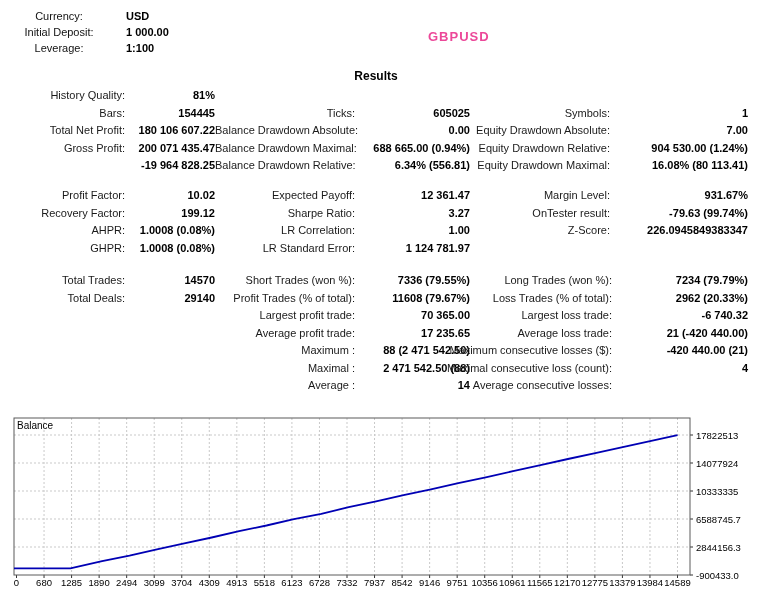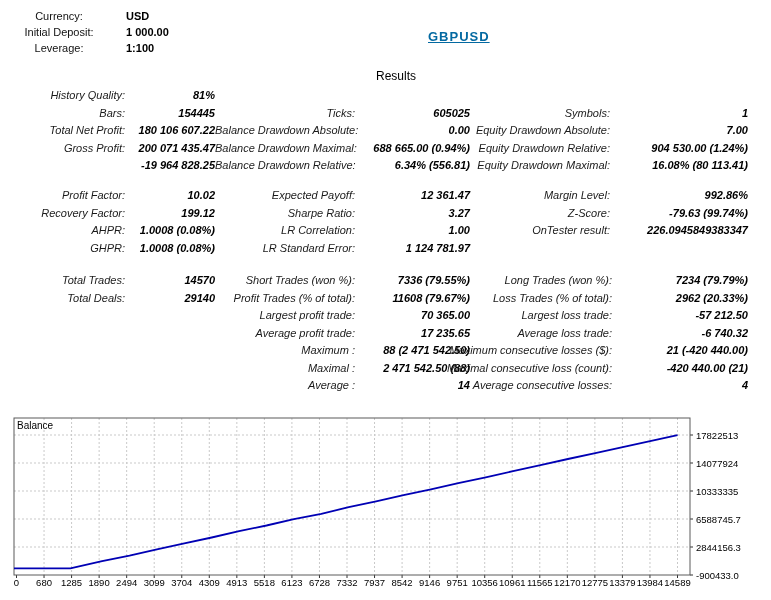--- a/index.html
+++ b/index.html
@@ -2,22 +2,22 @@
 <html><head>
 <meta charset="utf-8">
 <style>
   html,body{margin:0;padding:0;background:#fff;}
   #page{position:relative;width:771px;height:600px;background:#ffffff;
         font-family:"Liberation Sans","DejaVu Sans",sans-serif;font-size:11px;color:#000;overflow:hidden;}
   .hdr-row{position:absolute;left:0;height:16px;line-height:16px;white-space:nowrap;}
   .hdr-label{position:absolute;left:0;width:118px;text-align:center;color:#111;}
   .hdr-value{position:absolute;left:126px;font-weight:bold;color:#000;}
   #symbol{position:absolute;left:428px;top:29px;font-weight:bold;font-size:13px;letter-spacing:1px;}
-  #results-title{position:absolute;left:336px;top:69px;width:80px;text-align:right;font-weight:normal;font-size:12px;color:#000;}
-  .stat-col{position:absolute;white-space:nowrap;font-style:italic;}
+  #results-title{position:absolute;left:336px;top:69px;width:80px;text-align:center;font-weight:bold;font-size:12px;color:#000;}
+  .stat-col{position:absolute;white-space:nowrap;}
   .cell{height:17.5px;line-height:17.5px;text-align:right;white-space:nowrap;}
   .lab{color:#1a1a1a;font-weight:normal;}
   .val{color:#000;font-weight:bold;text-align:right;}
   #chart-wrap{position:absolute;left:0;top:408px;width:771px;height:192px;}
   svg text{font-family:"Liberation Sans","DejaVu Sans",sans-serif;}
 </style>
 </head>
 <body>
 
 <div id="page">
@@ -28,21 +28,21 @@
   </div>
   <div class="hdr-row" style="top:24px;">
     <span class="hdr-label">Initial Deposit:</span>
     <span class="hdr-value">1 000.00</span>
   </div>
   <div class="hdr-row" style="top:40px;">
     <span class="hdr-label">Leverage:</span>
     <span class="hdr-value">1:100</span>
   </div>
 
-  <div id="symbol" style="color: #0369a1; text-decoration: underline;">GBPUSD</div>
+  <div id="symbol" style="color: #ec4899;">GBPUSD</div>
   <div id="results-title">Results</div>
 
   <div id="stats-block1">
       <div class="stat-col" style="left: 0px; top: 87px; width: 125px;">
         <div class="cell lab">History Quality:</div>
         <div class="cell lab">Bars:</div>
         <div class="cell lab">Total Net Profit:</div>
         <div class="cell lab">Gross Profit:</div>
       </div>
       <div class="stat-col" style="left: 125px; top: 87px; width: 90px;">
@@ -101,26 +101,26 @@
         <div class="cell lab">LR Standard Error:</div>
       </div>
       <div class="stat-col" style="left: 355px; top: 187px; width: 115px;">
         <div class="cell val">12 361.47</div>
         <div class="cell val">3.27</div>
         <div class="cell val">1.00</div>
         <div class="cell val">1 124 781.97</div>
       </div>
       <div class="stat-col" style="left: 410px; top: 187px; width: 200px;">
         <div class="cell lab">Margin Level:</div>
+        <div class="cell lab">OnTester result:</div>
         <div class="cell lab">Z-Score:</div>
-        <div class="cell lab">OnTester result:</div>
         <div class="cell lab"></div>
       </div>
       <div class="stat-col" style="left: 610px; top: 187px; width: 138px;">
-        <div class="cell val">992.86%</div>
+        <div class="cell val">931.67%</div>
         <div class="cell val">-79.63 (99.74%)</div>
         <div class="cell val">226.0945849383347</div>
         <div class="cell val"></div>
       </div>
     </div>
   <div id="stats-block3">
       <div class="stat-col" style="left: 0px; top: 272px; width: 125px;">
         <div class="cell lab">Total Trades:</div>
         <div class="cell lab">Total Deals:</div>
         <div class="cell lab"></div>
@@ -161,21 +161,20 @@
         <div class="cell lab">Loss Trades (% of total):</div>
         <div class="cell lab">Largest loss trade:</div>
         <div class="cell lab">Average loss trade:</div>
         <div class="cell lab">Maximum consecutive losses ($):</div>
         <div class="cell lab">Maximal consecutive loss (count):</div>
         <div class="cell lab">Average consecutive losses:</div>
       </div>
       <div class="stat-col" style="left: 610px; top: 272px; width: 138px;">
         <div class="cell val">7234 (79.79%)</div>
         <div class="cell val">2962 (20.33%)</div>
-        <div class="cell val">-57 212.50</div>
         <div class="cell val">-6 740.32</div>
         <div class="cell val">21 (-420 440.00)</div>
         <div class="cell val">-420 440.00 (21)</div>
         <div class="cell val">4</div>
       </div>
     </div>
 
   <div id="chart-wrap">
     <svg id="chart-svg" width="771" height="192">
         <line x1="16.5" y1="167" x2="16.5" y2="170" stroke="#333" stroke-width="1"></line>

